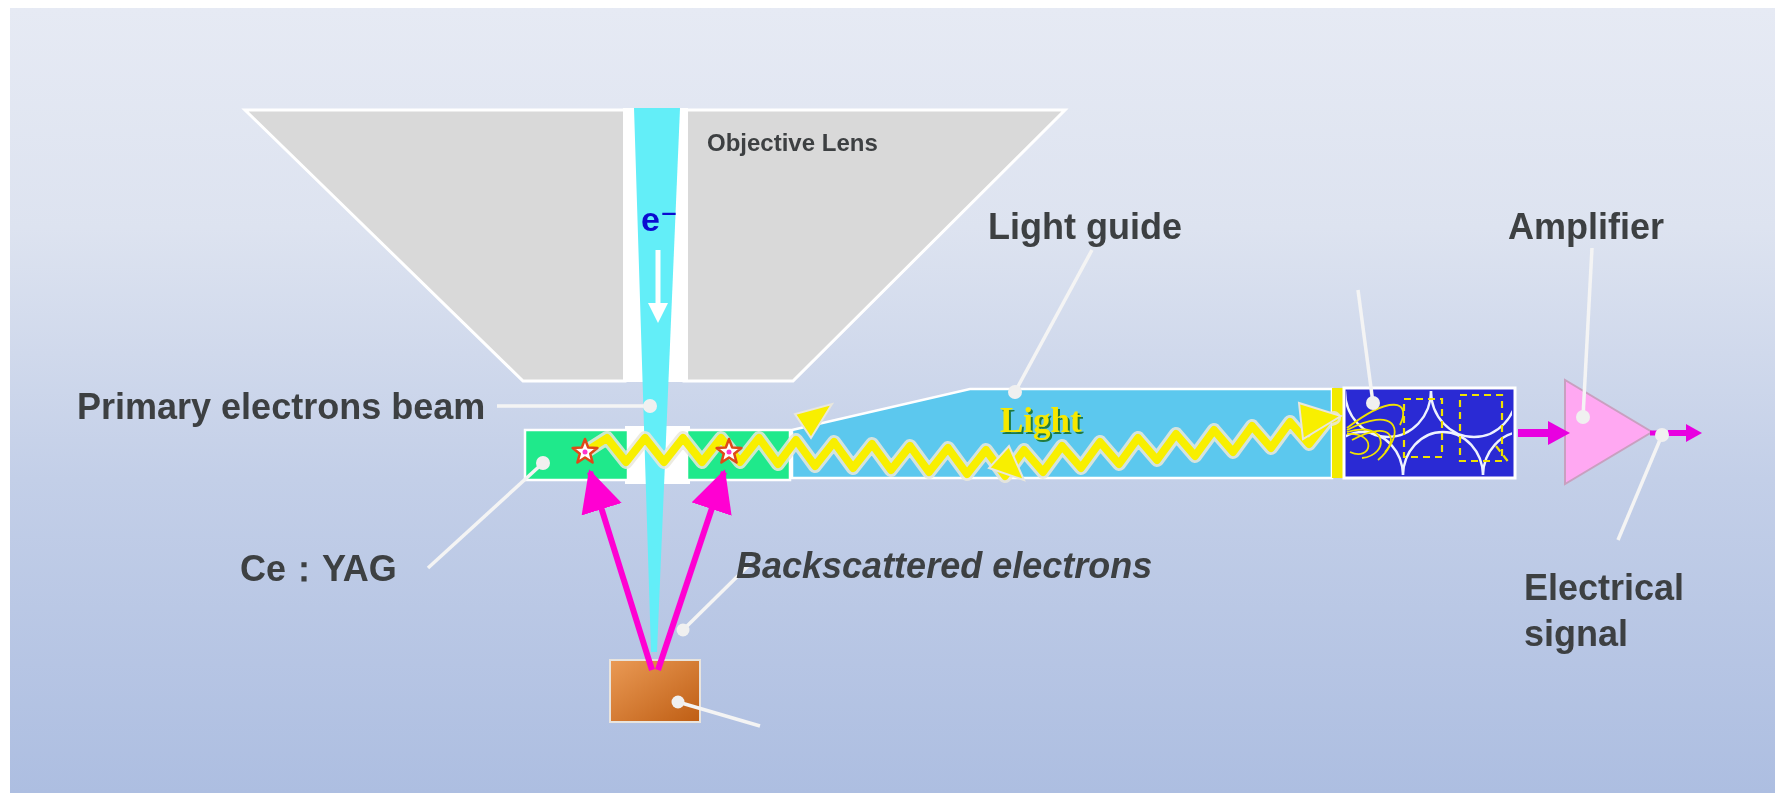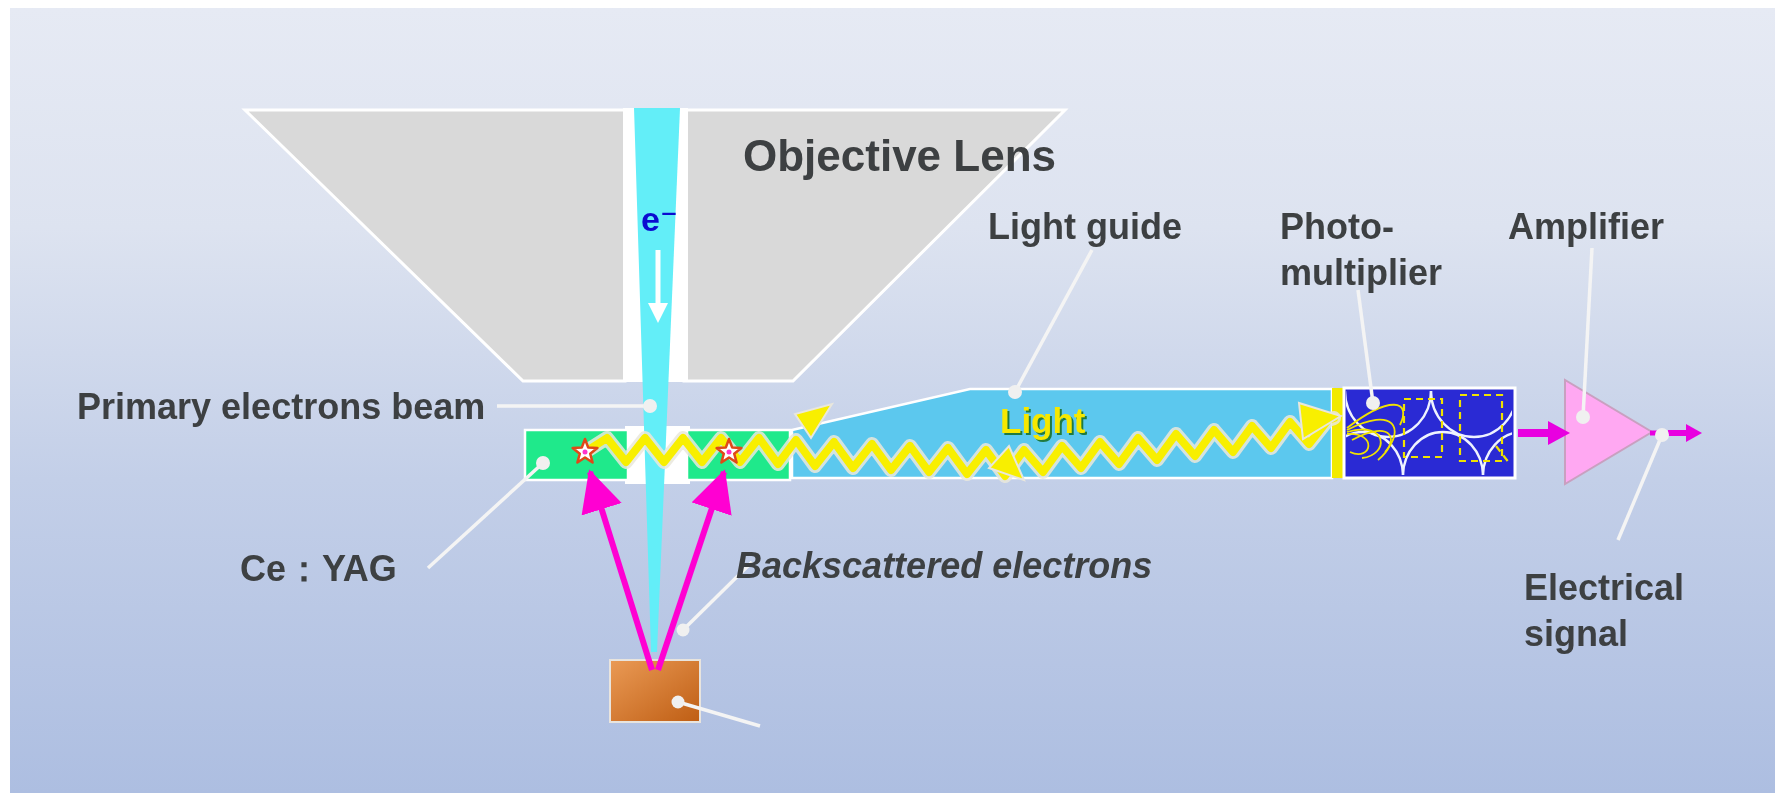--- a/index.html
+++ b/index.html
@@ -3,23 +3,23 @@
 <meta charset="utf-8">
 <style>
   html,body{margin:0;padding:0;background:#ffffff;}
   .canvas{position:relative;width:1785px;height:802px;background:#ffffff;overflow:hidden;
           font-family:"Liberation Sans","DejaVu Sans",sans-serif;}
   .bg{position:absolute;left:10px;top:8px;right:10px;bottom:9px;
       background:linear-gradient(180deg,var(--background-top) 0%,#dde3f0 28%,#c3cfe8 60%,var(--background-bottom) 100%);}
   svg.art{position:absolute;left:0;top:0;}
   .lbl{position:absolute;font-weight:bold;color:var(--label-dark);font-size:36px;line-height:1.28;
        letter-spacing:0px;white-space:pre-line;}
-  .lbl-objective{font-size:44px;margin-left:36px;}
+  .lbl-objective{font-size:24px;}
   .lbl-e{color:var(--electron-blue);font-size:34px;}
-  .lbl-light{color:var(--light-yellow);font-size:35px;text-shadow:2px 2px 0 #1f7a40;}
+  .lbl-light{color:var(--light-yellow);font-size:35px;text-shadow:2px 2px 0 #1f7a40;font-family:Liberation Serif, serif;}
 </style>
 </head>
 <body>
 
 <div class="canvas">
   <div class="bg"></div>
 
   <svg class="art" width="1785" height="802" viewBox="0 0 1785 802">
     <defs>
       <linearGradient id="specGrad" x1="0" y1="0" x2="1" y2="1">
@@ -154,20 +154,18 @@
           <circle cx="678" cy="702" r="6.5" stroke="none"></circle>
         </g>
     </g>
   </svg>
 
   <div class="lbl lbl-objective" style="left:707px;top:128px;">Objective Lens</div>
   <div class="lbl lbl-e" style="left:641px;top:198px;">e⁻</div>
   <div class="lbl" style="left:77px;top:384px;">Primary electrons beam</div>
   <div class="lbl" style="left:240px;top:546px;">Ce：YAG</div>
   <div class="lbl" style="left:988px;top:204px;">Light guide</div>
-  <div class="lbl" style="left:1280px;top:204px;">Photo-
-multiplier</div>
   <div class="lbl" style="left:1508px;top:204px;">Amplifier</div>
   <div class="lbl lbl-light" style="left:1000px;top:399px;">Light</div>
   <div class="lbl" style="left:736px;top:543px;font-style:italic;">Backscattered electrons</div>
   <div class="lbl" style="left:1524px;top:541px;margin-top:24px;">Electrical
 signal</div>
 </div>
 
 </body></html>

